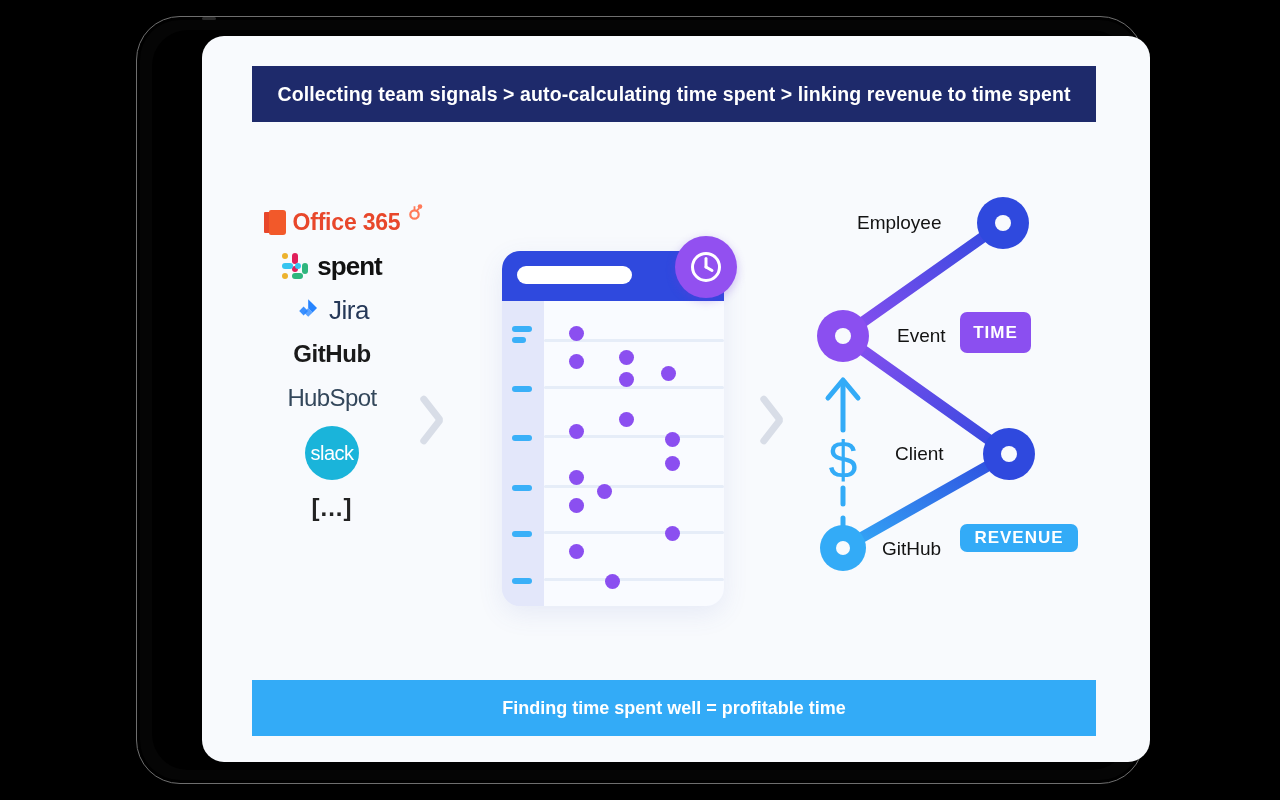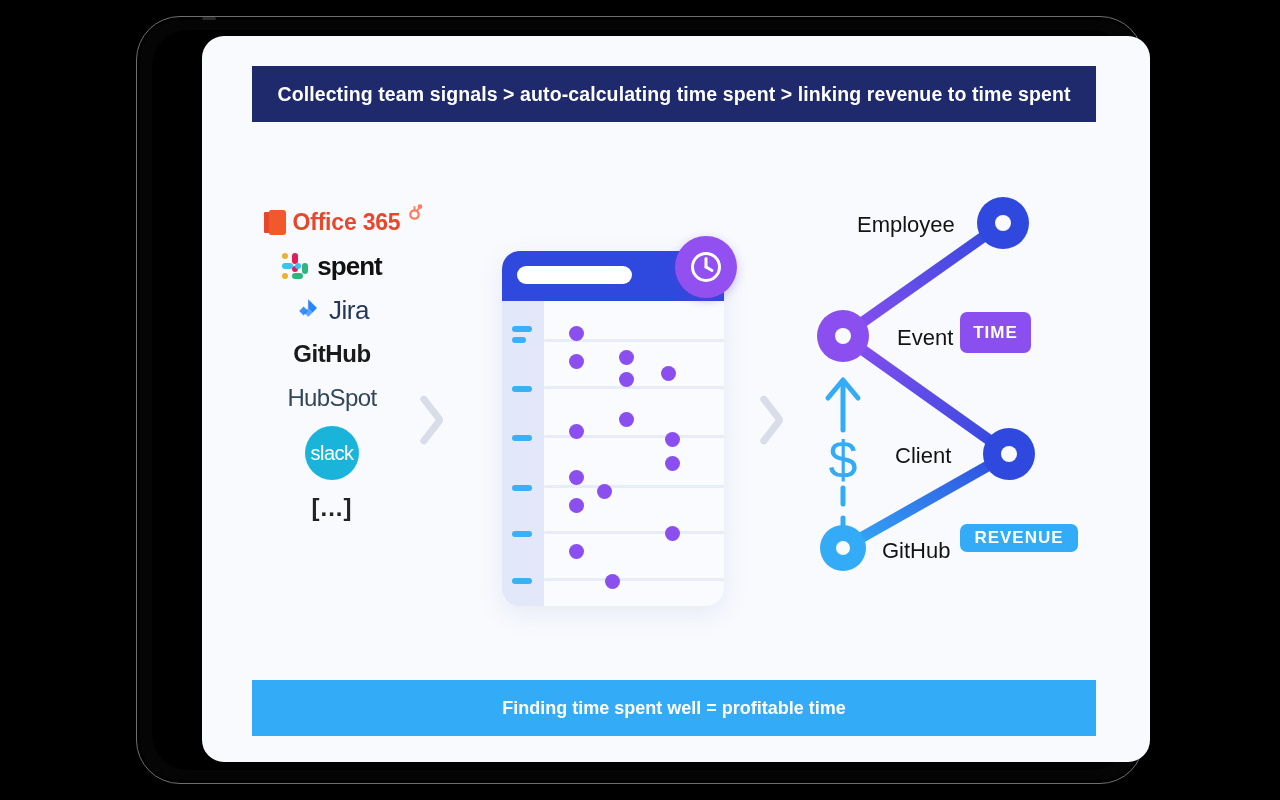--- a/index.html
+++ b/index.html
@@ -218,21 +218,21 @@
   }
 
   
   .graph { position:absolute; left:600px; top:10px; width:320px; height:420px; }
   .node {
     position:absolute; border-radius:50%;
     display:flex; align-items:center; justify-content:center;
   }
   .node .hole { background:#f8fafd; border-radius:50%; }
   .node-label {
-    position:absolute; color:#131313; font-size:22px; font-weight:400;
+    position:absolute; color:#131313; font-size:19px; font-weight:400;
     white-space:nowrap;
   }
   .badge {
     position:absolute; border-radius:7px;
     display:flex; align-items:center; justify-content:center;
     color:#fff; font-weight:700; letter-spacing:1px;
   }
   .badge-time    { background:#8b4ff0; }
   .badge-revenue { background:#33abf7; }
 </style>

